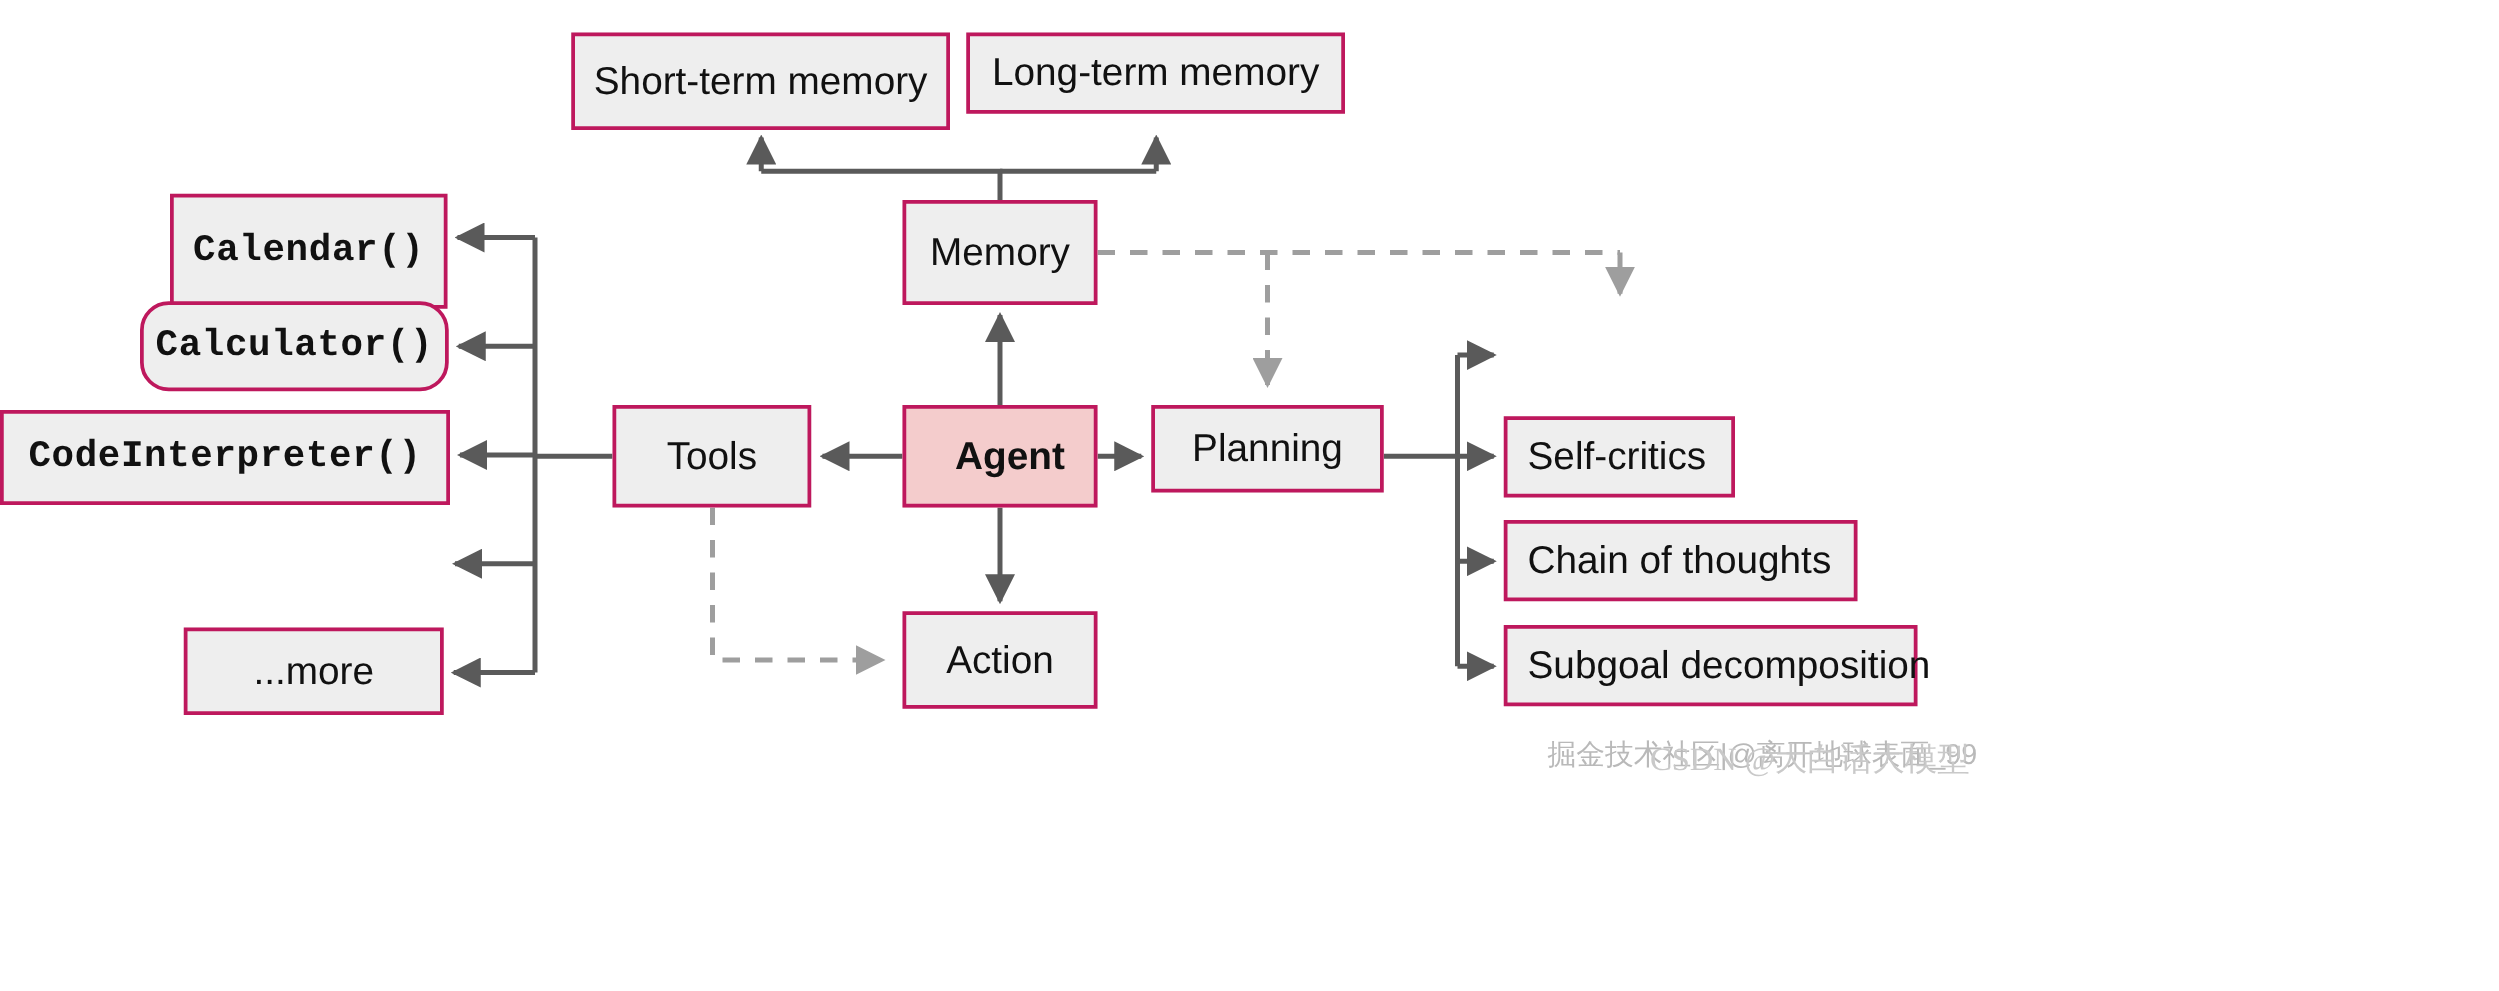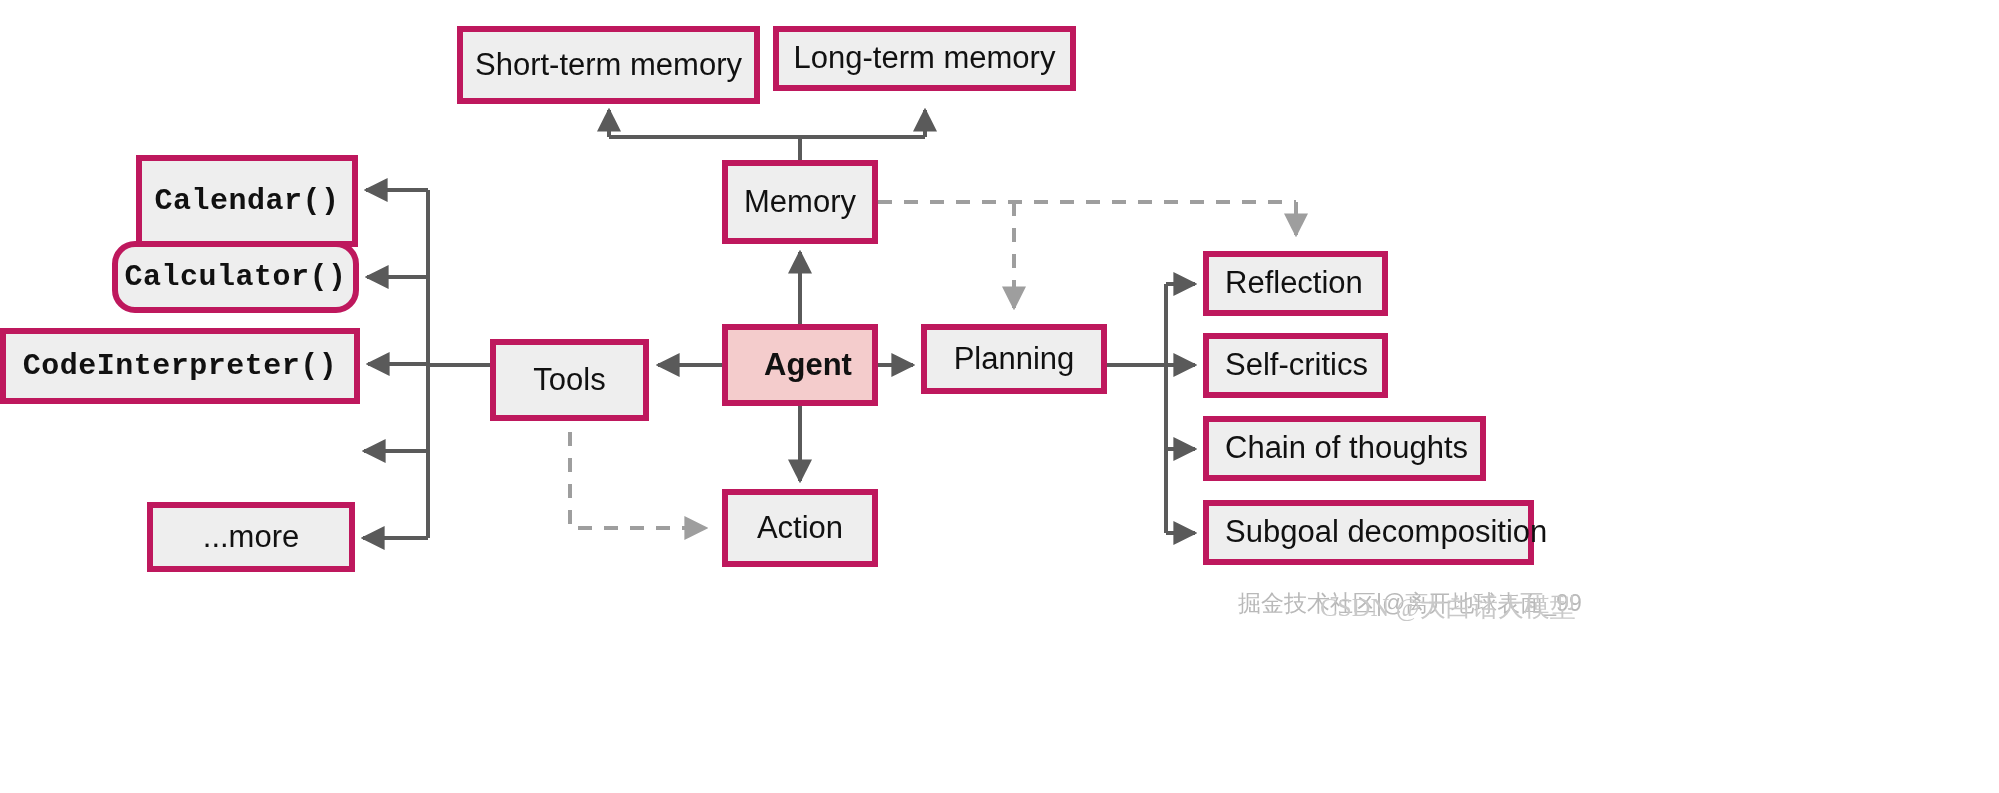--- a/index.html
+++ b/index.html
@@ -22,21 +22,21 @@
     left: 0;
     top: 0;
     width: 1999px;
     height: 793px;
     pointer-events: none;
   }
   .node {
     position: absolute;
     box-sizing: border-box;
     background: #eeeeee;
-    border: 6px solid #be185d;
+    border: 3px solid #be185d;
     display: flex;
     align-items: center;
     color: #111111;
     font-family: "Liberation Sans", sans-serif;
     font-size: 31px;
     line-height: 1.1;
     white-space: nowrap;
     z-index: 2;
   }
   .node.center { justify-content: center; }
@@ -128,21 +128,21 @@
   </div>
 
   <div class="node center" style="left:773px; top:26px; width:303px; height:65px;">
     <span>Long-term memory</span>
   </div>
 
   <div class="node center" style="left:722px; top:160px; width:156px; height:84px;">
     <span>Memory</span>
   </div>
 
-  <div class="node center" style="left:490px; top:339px; width:159px; height:82px;">
+  <div class="node center" style="left:490px; top:324px; width:159px; height:82px;">
     <span>Tools</span>
   </div>
 
   <div class="node center accent" style="left:722px; top:324px; width:156px; height:82px;padding-left:16px;">
     <span>Agent</span>
   </div>
 
   <div class="node center" style="left:921px; top:324px; width:186px; height:70px;">
     <span>Planning</span>
   </div>
@@ -161,23 +161,20 @@
 
   <div class="node center mono" style="left:0px; top:328px; width:360px; height:76px;">
     <span>CodeInterpreter()</span>
   </div>
 
 
   <div class="node center" style="left:147px; top:502px; width:208px; height:70px;">
     <span>...more</span>
   </div>
 
-  <div class="node left-text" style="left:1203px; top:251px; width:185px; height:65px;">
-    <span>Reflection</span>
-  </div>
 
   <div class="node left-text" style="left:1203px; top:333px; width:185px; height:65px;">
     <span>Self-critics</span>
   </div>
 
   <div class="node left-text" style="left:1203px; top:416px; width:283px; height:65px;">
     <span>Chain of thoughts</span>
   </div>
 
   <div class="node left-text" style="left:1203px; top:500px; width:331px; height:65px;">

